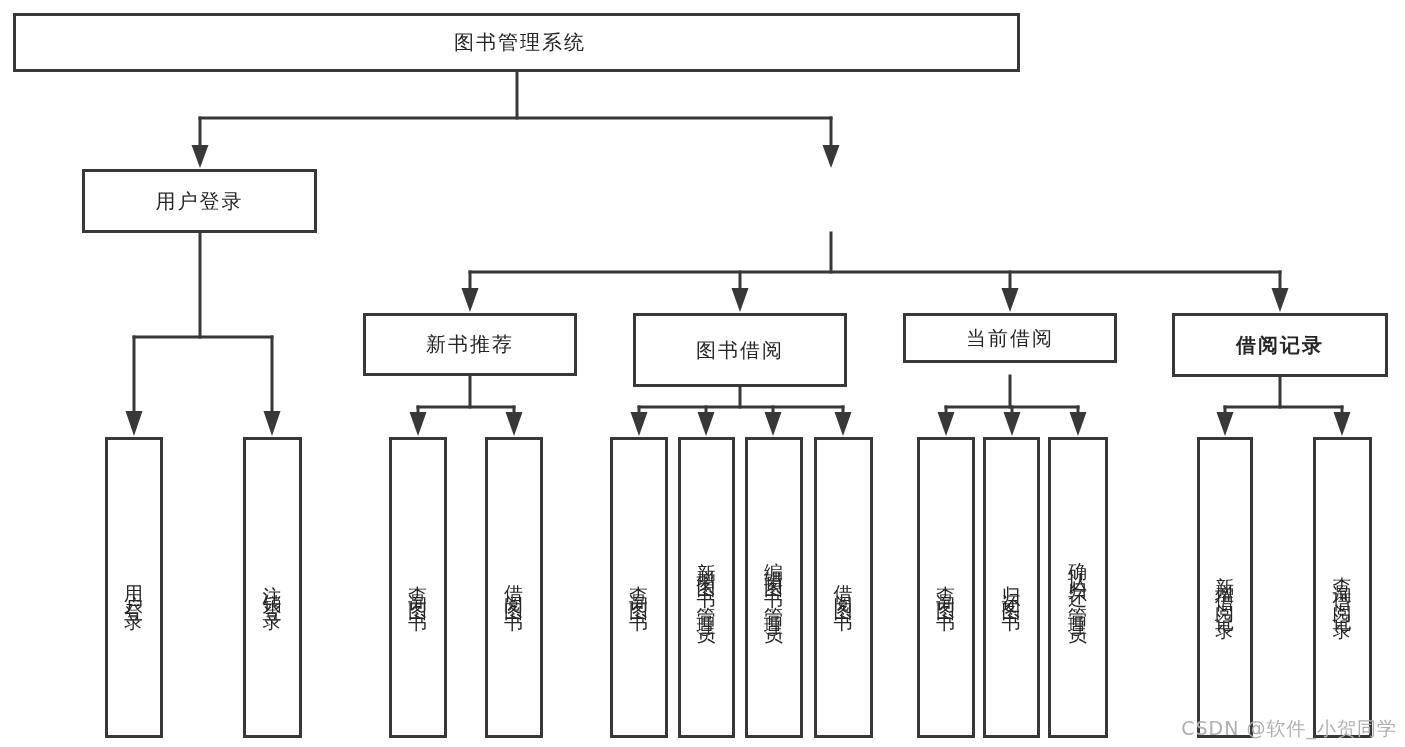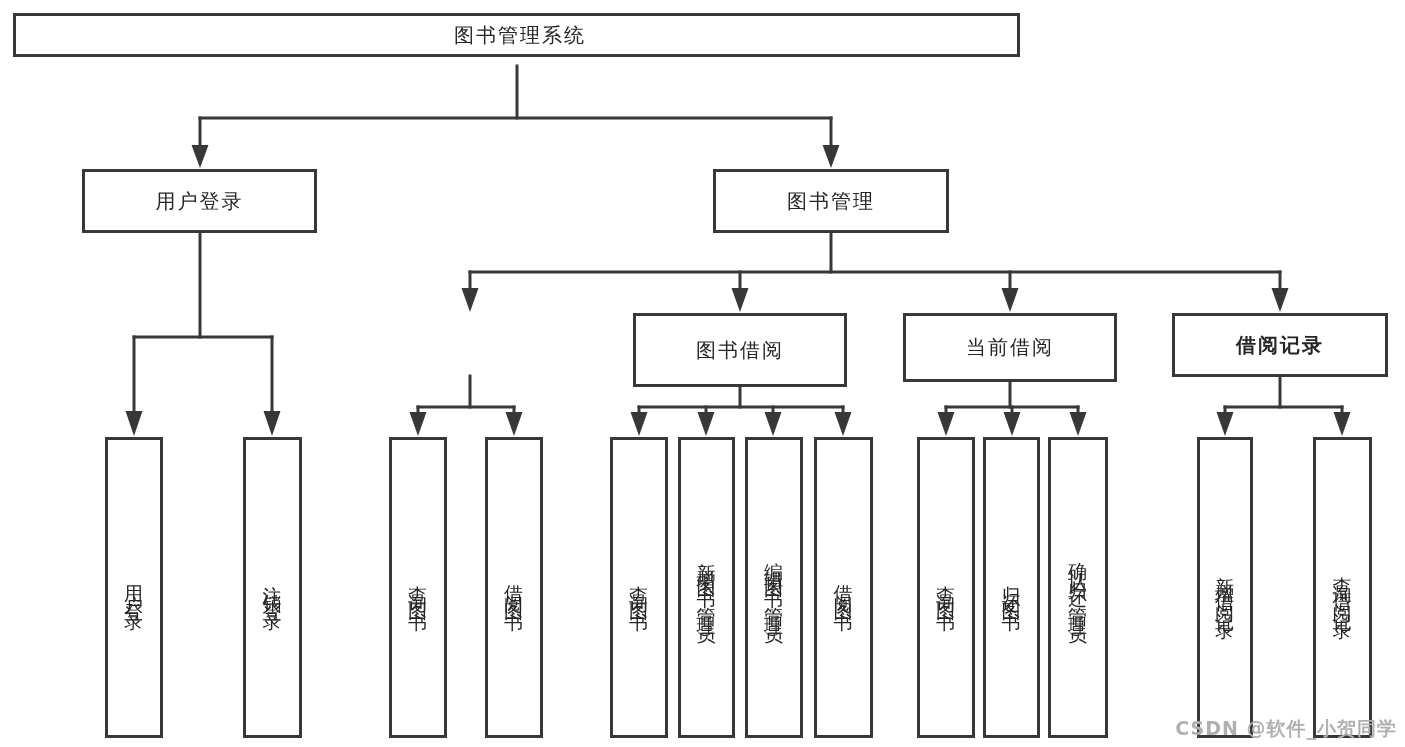--- a/index.html
+++ b/index.html
@@ -28,21 +28,21 @@
     z-index:1;text-align:center;
   }
   .hbox{font-size:20px;letter-spacing:2px;white-space:nowrap;}
   .vbox{
     writing-mode:vertical-rl;text-orientation:mixed;
     font-size:19px;letter-spacing:9px;line-height:1;
   }
   .watermark{
     position:absolute;right:8px;bottom:5px;z-index:2;
     font-size:19px;color:var(--watermark);
-    letter-spacing:1px;white-space:nowrap;font-weight:bold;
+    letter-spacing:1px;white-space:nowrap;
   }
 </style>
 </head>
 <body>
 
 <div id="canvas">
 
   <svg id="connectors" width="1405" height="747" viewBox="0 0 1405 747">
 
     <g>
@@ -112,27 +112,27 @@
     <g>
       <line x1="1280" y1="376" x2="1280" y2="407"></line>
       <line x1="1225" y1="407" x2="1342" y2="407"></line>
       <line x1="1225" y1="407" x2="1225" y2="414"></line>
       <polygon points="1216.5,412 1233.5,412 1225,436"></polygon>
       <line x1="1342" y1="407" x2="1342" y2="414"></line>
       <polygon points="1333.5,412 1350.5,412 1342,436"></polygon>
     </g>
   </svg>
 
-  <div class="box hbox" style="left:13px;top:13px;width:1007px;height:44px;padding-left:7px;">图书管理系统</div>
+  <div class="box hbox" style="left:13px;top:13px;width:1007px;height:59px;padding-left:7px;">图书管理系统</div>
 
   <div class="box hbox" style="left:82px;top:169px;width:235px;height:64px;">用户登录</div>
-  <div class="box hbox" style="left:713px;top:169px;width:236px;height:64px;">图书管理</div>
 
+  <div class="box hbox" style="left:363px;top:313px;width:214px;height:63px;">新书推荐</div>
   <div class="box hbox" style="left:633px;top:313px;width:214px;height:74px;">图书借阅</div>
-  <div class="box hbox" style="left:903px;top:313px;width:214px;height:69px;">当前借阅</div>
+  <div class="box hbox" style="left:903px;top:313px;width:214px;height:50px;">当前借阅</div>
   <div class="box hbox" style="left:1172px;top:313px;width:216px;height:64px;font-weight:bold;">借阅记录</div>
 
   <div class="box vbox" style="left:105px;top:437px;width:58px;height:301px;">用户登录</div>
   <div class="box vbox" style="left:243px;top:437px;width:59px;height:301px;">注销登录</div>
 
   <div class="box vbox" style="left:389px;top:437px;width:58px;height:301px;">查询图书</div>
   <div class="box vbox" style="left:485px;top:437px;width:58px;height:301px;">借阅图书</div>
 
   <div class="box vbox" style="left:610px;top:437px;width:58px;height:301px;">查询图书</div>
   <div class="box vbox" style="left:678px;top:437px;width:57px;height:301px;">新增图书（管理员）</div>

